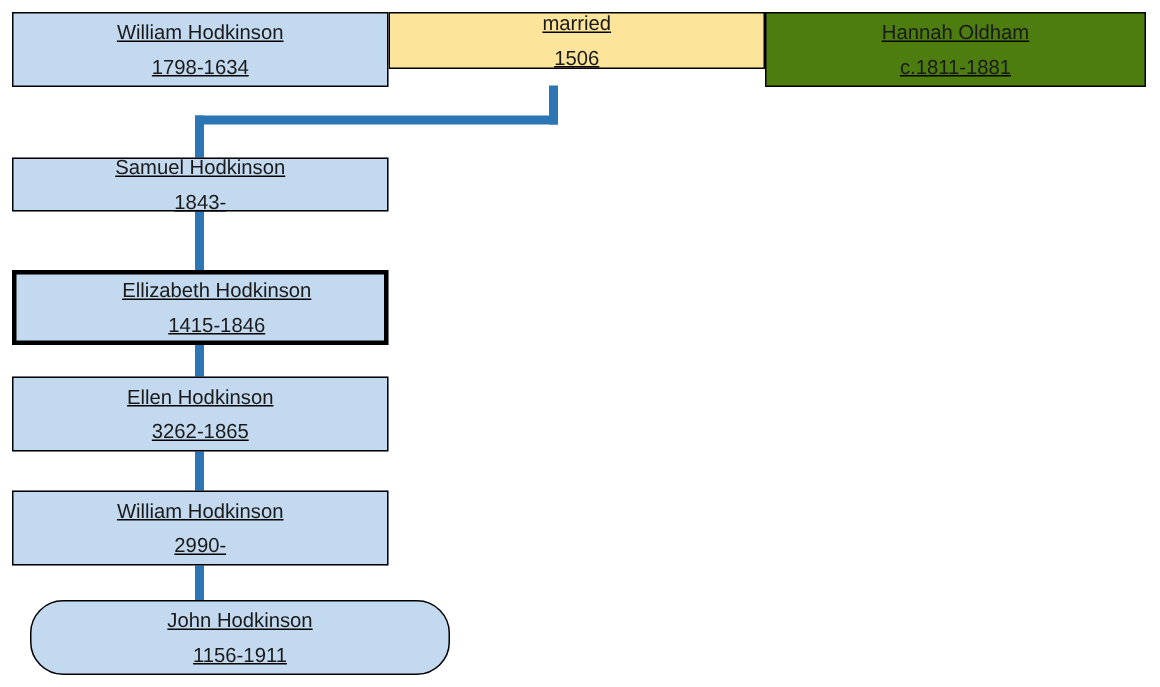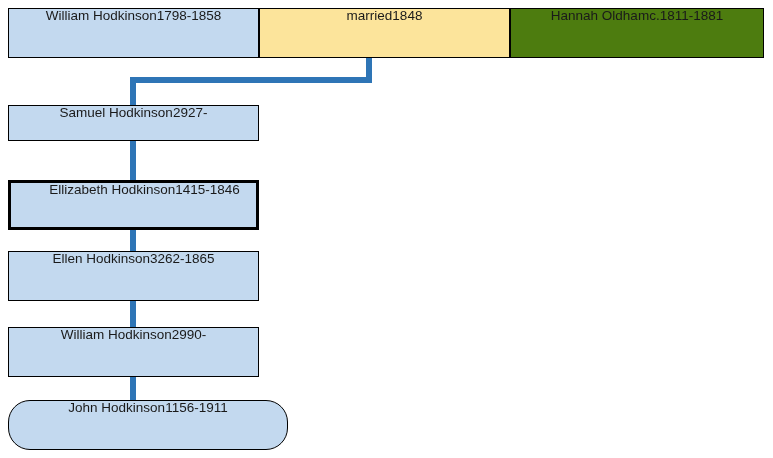--- a/index.html
+++ b/index.html
@@ -29,25 +29,26 @@
   .conn {
     position: absolute;
     background: #2e75b6;
   }
   
   .node {
     position: absolute;
     box-sizing: border-box;
     border: 1px solid #000000;
     display: flex;
-    flex-direction: row;
-    align-items: flex-start;
+    flex-direction: column;
+    align-items: center;
     justify-content: center;
     z-index: 2;
     line-height: 1.0;
+    text-decoration: underline;
   }
   .node .nm,
   .node .dt {
     font-size: 13.5px;
     color: #1a1a1a;
     white-space: nowrap;
     text-align: center;
   }
   .node .nm { margin-bottom: 9px; }
 
@@ -66,51 +67,51 @@
 
     <div class="conn" style="left:366px; top:57px; width:6px; height:26px;"></div>
 
     <div class="conn" style="left:130px; top:77px; width:242px; height:6px;"></div>
 
     <div class="conn" style="left:130px; top:77px; width:6px; height:328px;"></div>
   </div>
 
   <div class="node fill-blue" style="left:8px; top:8px; width:251px; height:50px;">
     <span class="nm">William Hodkinson</span>
-    <span class="dt">1798-1858</span>
+    <span class="dt">1798-1634</span>
   </div>
 
-  <div class="node fill-yellow" style="left:259px; top:8px; width:251px; height:50px;">
+  <div class="node fill-yellow" style="left:259px; top:8px; width:251px; height:38px;">
     <span class="nm">married</span>
-    <span class="dt">1848</span>
+    <span class="dt">1506</span>
   </div>
 
   <div class="node fill-tan" style="left:510px; top:8px; width:254px; height:50px;">
     <span class="nm">Hannah Oldham</span>
     <span class="dt">c.1811-1881</span>
   </div>
 
   <div class="node fill-blue" style="left:8px; top:105px; width:251px; height:36px;">
     <span class="nm">Samuel Hodkinson</span>
-    <span class="dt">2927-</span>
+    <span class="dt">1843-</span>
   </div>
 
   <div class="node fill-blue highlight" style="left:8px; top:180px; width:251px; height:50px;">
     <span class="nm">Ellizabeth Hodkinson</span>
     <span class="dt">1415-1846</span>
   </div>
 
   <div class="node fill-blue" style="left:8px; top:251px; width:251px; height:50px;">
     <span class="nm">Ellen Hodkinson</span>
     <span class="dt">3262-1865</span>
   </div>
 
   <div class="node fill-blue" style="left:8px; top:327px; width:251px; height:50px;">
     <span class="nm">William Hodkinson</span>
     <span class="dt">2990-</span>
   </div>
 
-  <div class="node fill-blue" style="left:8px; top:400px; width:280px; height:50px;border-radius:22px;">
+  <div class="node fill-blue" style="left:20px; top:400px; width:280px; height:50px;border-radius:22px;">
     <span class="nm">John Hodkinson</span>
     <span class="dt">1156-1911</span>
   </div>
 
 </div>
 
 </body></html>

